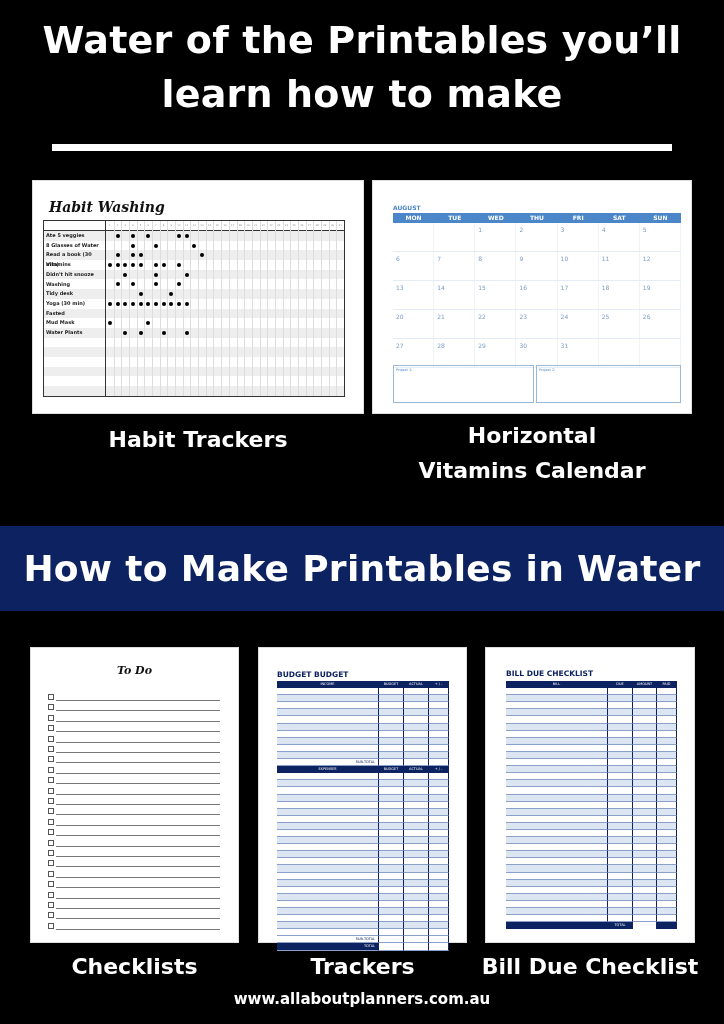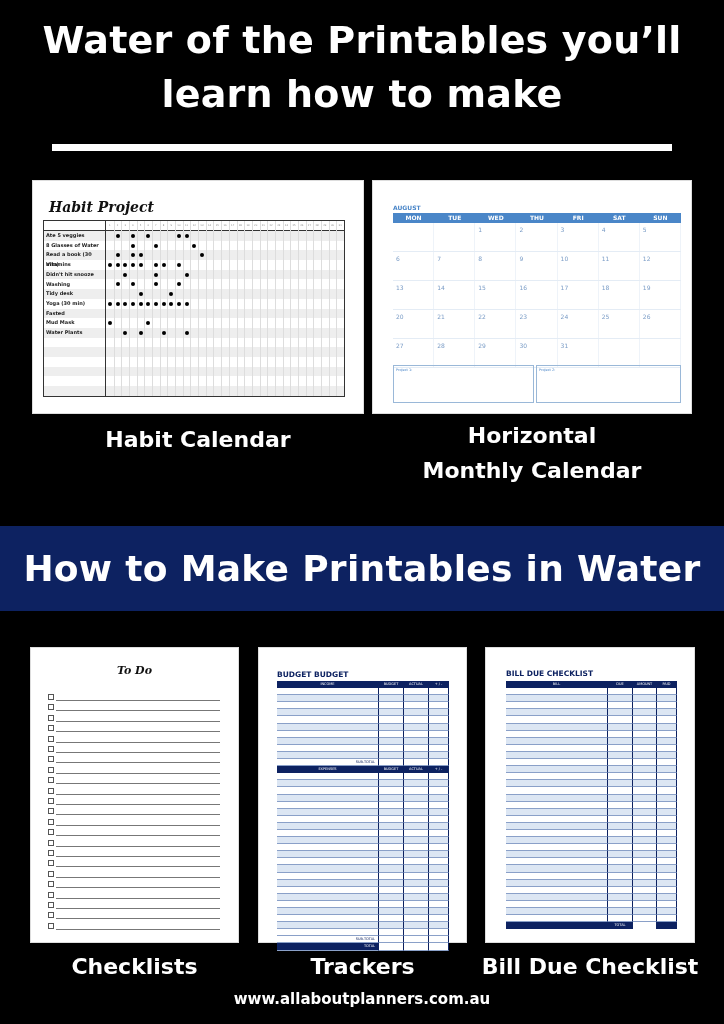--- a/index.html
+++ b/index.html
@@ -49,21 +49,21 @@
   .tbl-row.sub div{color:#0d2261;}
 </style>
 </head>
 <body>
 
 <div class="abs title" style="top:16px;">Water of the Printables you’ll</div>
 <div class="abs title" style="top:70px;">learn how to make</div>
 <div class="abs rule"></div>
 
 <div class="abs card" style="left:32px;top:180px;width:332px;height:234px;">
-  <div class="abs ht-title">Habit Project</div>
+  <div class="abs ht-title">Habit Washing</div>
   <div class="abs ht-table" id="ht-table">
     <div class="abs ht-grid" id="ht-grid">
         <div class="abs ht-head">
           <div style="position: absolute; left: 0px; width: 7.67742px; font-size: 2.5px; color: rgb(136, 136, 136); text-align: center; line-height: 10px;">1</div>
           <div style="position: absolute; left: 7.67742px; width: 7.67742px; font-size: 2.5px; color: rgb(136, 136, 136); text-align: center; line-height: 10px;">2</div>
           <div style="position: absolute; left: 15.3548px; width: 7.67742px; font-size: 2.5px; color: rgb(136, 136, 136); text-align: center; line-height: 10px;">3</div>
           <div style="position: absolute; left: 23.0323px; width: 7.67742px; font-size: 2.5px; color: rgb(136, 136, 136); text-align: center; line-height: 10px;">4</div>
           <div style="position: absolute; left: 30.7097px; width: 7.67742px; font-size: 2.5px; color: rgb(136, 136, 136); text-align: center; line-height: 10px;">5</div>
           <div style="position: absolute; left: 38.3871px; width: 7.67742px; font-size: 2.5px; color: rgb(136, 136, 136); text-align: center; line-height: 10px;">6</div>
           <div style="position: absolute; left: 46.0645px; width: 7.67742px; font-size: 2.5px; color: rgb(136, 136, 136); text-align: center; line-height: 10px;">7</div>
@@ -201,21 +201,21 @@
         <div class="ht-row" style="top: 116.7px;"></div>
         <div class="ht-row alt" style="top: 126.4px;"></div>
         <div class="ht-row" style="top: 136.1px;"></div>
         <div class="ht-row alt" style="top: 145.8px;"></div>
         <div class="ht-row" style="top: 155.5px;"></div>
         <div class="ht-row alt" style="top: 165.2px;"></div>
         <div class="abs" style="left: 0px; top: 0px; width: 100%; height: 10px; border-bottom: 1px solid rgb(51, 51, 51); box-sizing: border-box;"></div>
       </div>
   </div>
 </div>
-<div class="abs caption" style="left:32px;top:424px;width:332px;">Habit Calendar</div>
+<div class="abs caption" style="left:32px;top:424px;width:332px;">Habit Trackers</div>
 
 <div class="abs card" style="left:372px;top:180px;width:320px;height:234px;">
   <div class="abs cal-month">AUGUST</div>
   <div class="abs cal-table">
     <div class="cal-head" id="cal-head">
         <div>MON</div>
         <div>TUE</div>
         <div>WED</div>
         <div>THU</div>
         <div>FRI</div>
@@ -267,21 +267,21 @@
           <div>31</div>
           <div></div>
           <div></div>
         </div>
       </div>
   </div>
   <div class="abs cal-proj" style="left:20px;width:141px;"><span>Project 1:</span></div>
   <div class="abs cal-proj" style="left:163px;width:145px;"><span>Project 2:</span></div>
 </div>
 <div class="abs caption" style="left:372px;top:420px;width:320px;">Horizontal</div>
-<div class="abs caption" style="left:372px;top:455px;width:320px;">Monthly Calendar</div>
+<div class="abs caption" style="left:372px;top:455px;width:320px;">Vitamins Calendar</div>
 
 <div class="abs banner">
   <span>How to Make Printables in Water</span>
 </div>
 
 <div class="abs card" style="left:30px;top:647px;width:209px;height:296px;">
   <div class="abs todo-title">To Do</div>
   <div id="todo-items">
       <div class="todo-item" style="top: 44px;">
         <div class="todo-box"></div>

